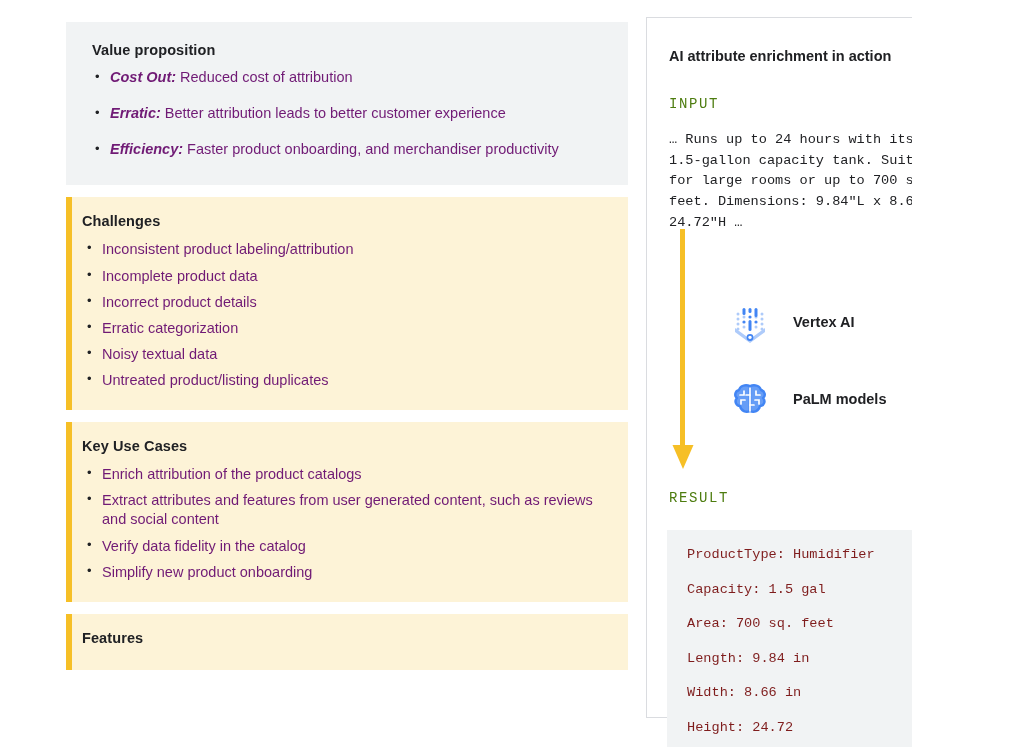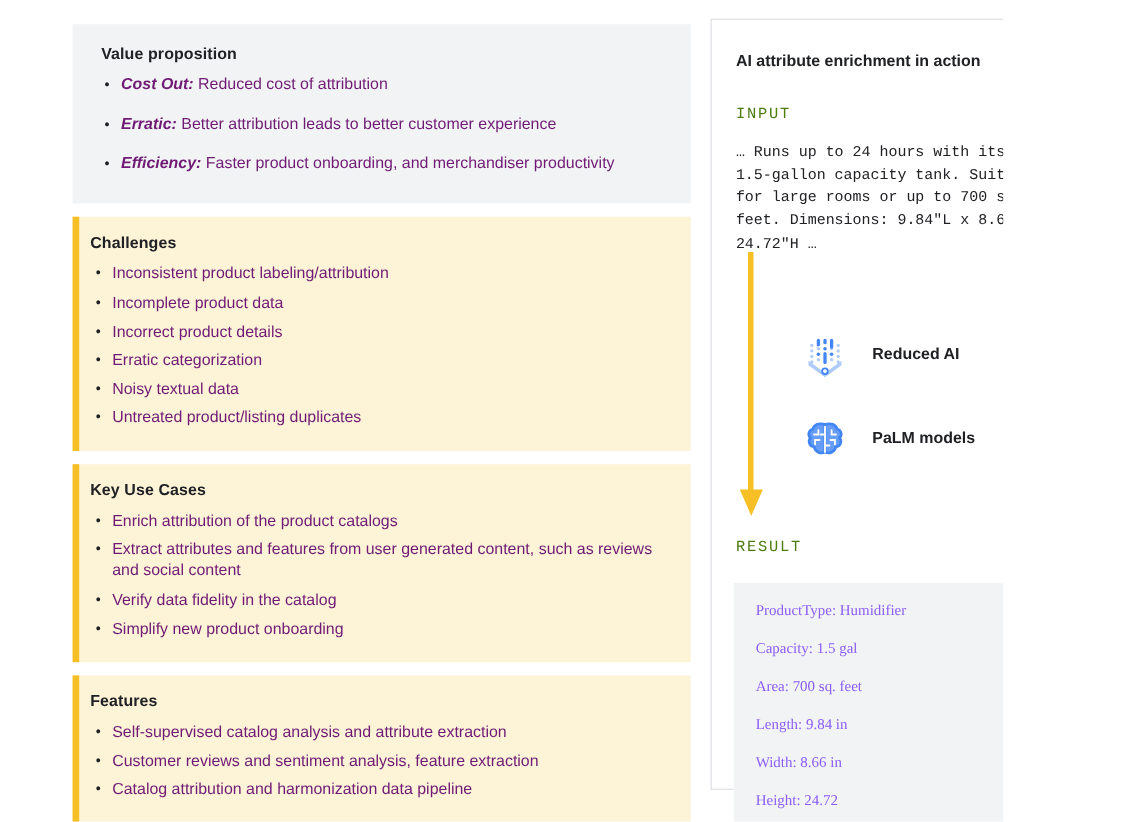--- a/index.html
+++ b/index.html
@@ -162,24 +162,24 @@
   .result-box {
     position: absolute;
     left: 20px;
     top: 512px;
     width: 356px;
     box-sizing: border-box;
     background: #f1f3f4;
     padding: 18px 20px 20px 20px;
   }
   .result-line {
-    font-family: Liberation Serif, serif;
+    font-family: Liberation Mono, monospace;
     font-size: 13.6px;
     line-height: 1;
-    color: #8b5cf6;
+    color: #7f1d1d;
     margin: 0 0 21px 0;
     white-space: pre;
   }
   .result-line:last-child { margin-bottom: 0; }
 
   .input-block { position: absolute; left: 22px; top: 112px; width: 360px; }
   .input-label { position: absolute; left: 22px; top: 78px; }
 </style>
 </head>
 <body>
@@ -214,25 +214,20 @@
       <ul class="bullets tight">
         <li>Enrich attribution of the product catalogs</li>
         <li>Extract attributes and features from user generated content, such as reviews and social content</li>
         <li>Verify data fidelity in the catalog</li>
         <li>Simplify new product onboarding</li>
       </ul>
     </div>
 
     <div class="card card-yellow">
       <div class="card-title">Features</div>
-      <ul class="bullets tight">
-        <li>Self-supervised catalog analysis and attribute extraction</li>
-        <li>Customer reviews and sentiment analysis, feature extraction</li>
-        <li>Catalog attribution and harmonization data pipeline</li>
-      </ul>
     </div>
 
   </div>
 
   <div class="right-panel">
 
     <div class="panel-title">AI attribute enrichment in action</div>
 
     <div class="section-label input-label">INPUT</div>
 
@@ -272,21 +267,21 @@
             <rect x="25.5" y="7" width="3" height="9" rx="1.5"></rect>
             <circle cx="21" cy="16" r="1.6"></circle>
             <rect x="19.5" y="19" width="3" height="11" rx="1.5"></rect>
             <circle cx="15" cy="21" r="1.6"></circle>
             <circle cx="27" cy="21" r="1.6"></circle>
           </g>
           <path d="M6 27 L21 38 L36 27 L36 31 L21 42 L6 31 Z" fill="#aecbfa"></path>
           <circle cx="21" cy="36.5" r="2.6" fill="none" stroke="#4285f4" stroke-width="1.6"></circle>
         </svg>
       </span>
-      <span class="logo-label">Reduced AI</span>
+      <span class="logo-label">Vertex AI</span>
     </div>
 
     <div class="logo-row palm">
       <span class="logo-icon">
         <svg width="42" height="42" viewBox="0 0 42 42" xmlns="http://www.w3.org/2000/svg">
           <g fill="none" stroke="#4285f4" stroke-width="2.4" stroke-linecap="round" stroke-linejoin="round">
             <path d="M21 8 C16 6 11 8 10 12 C6 13 5 18 8 20 C5 23 7 28 11 28 C12 33 17 35 21 33 Z" fill="#669df6"></path>
             <path d="M21 8 C26 6 31 8 32 12 C36 13 37 18 34 20 C37 23 35 28 31 28 C30 33 25 35 21 33 Z" fill="#669df6"></path>
           </g>
           <g stroke="#ffffff" stroke-width="1.7" stroke-linecap="round" fill="none">

